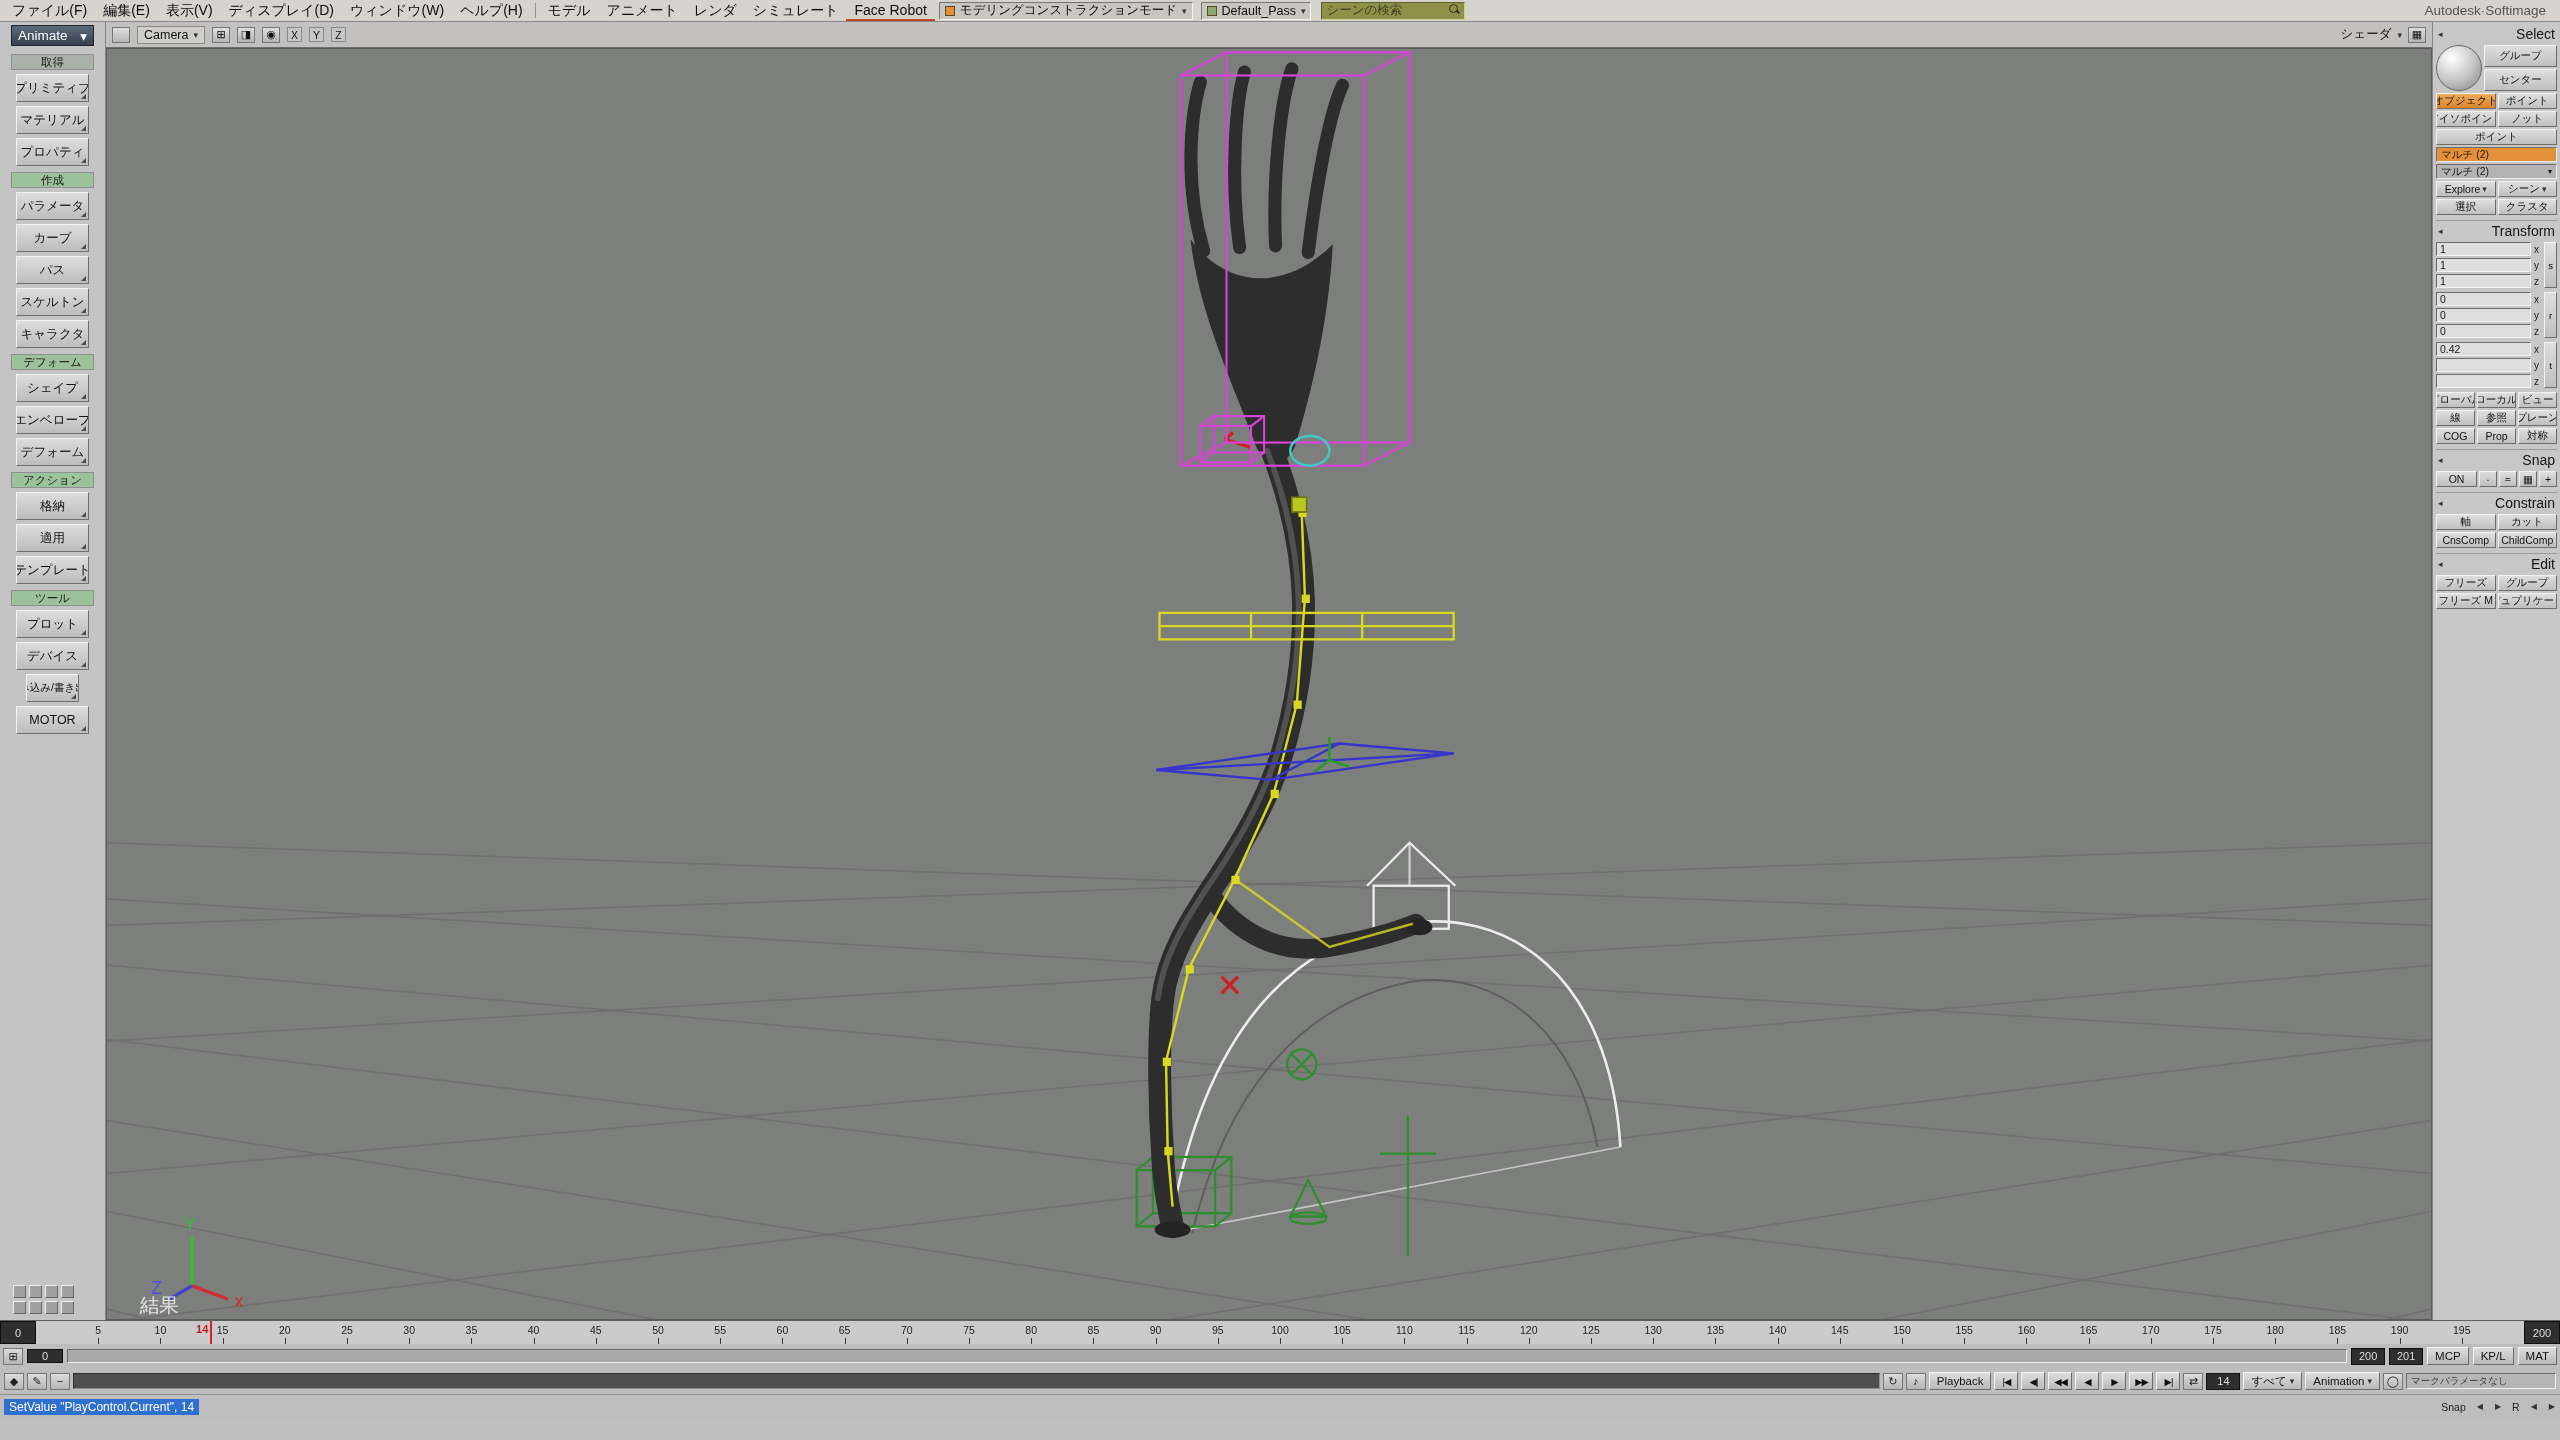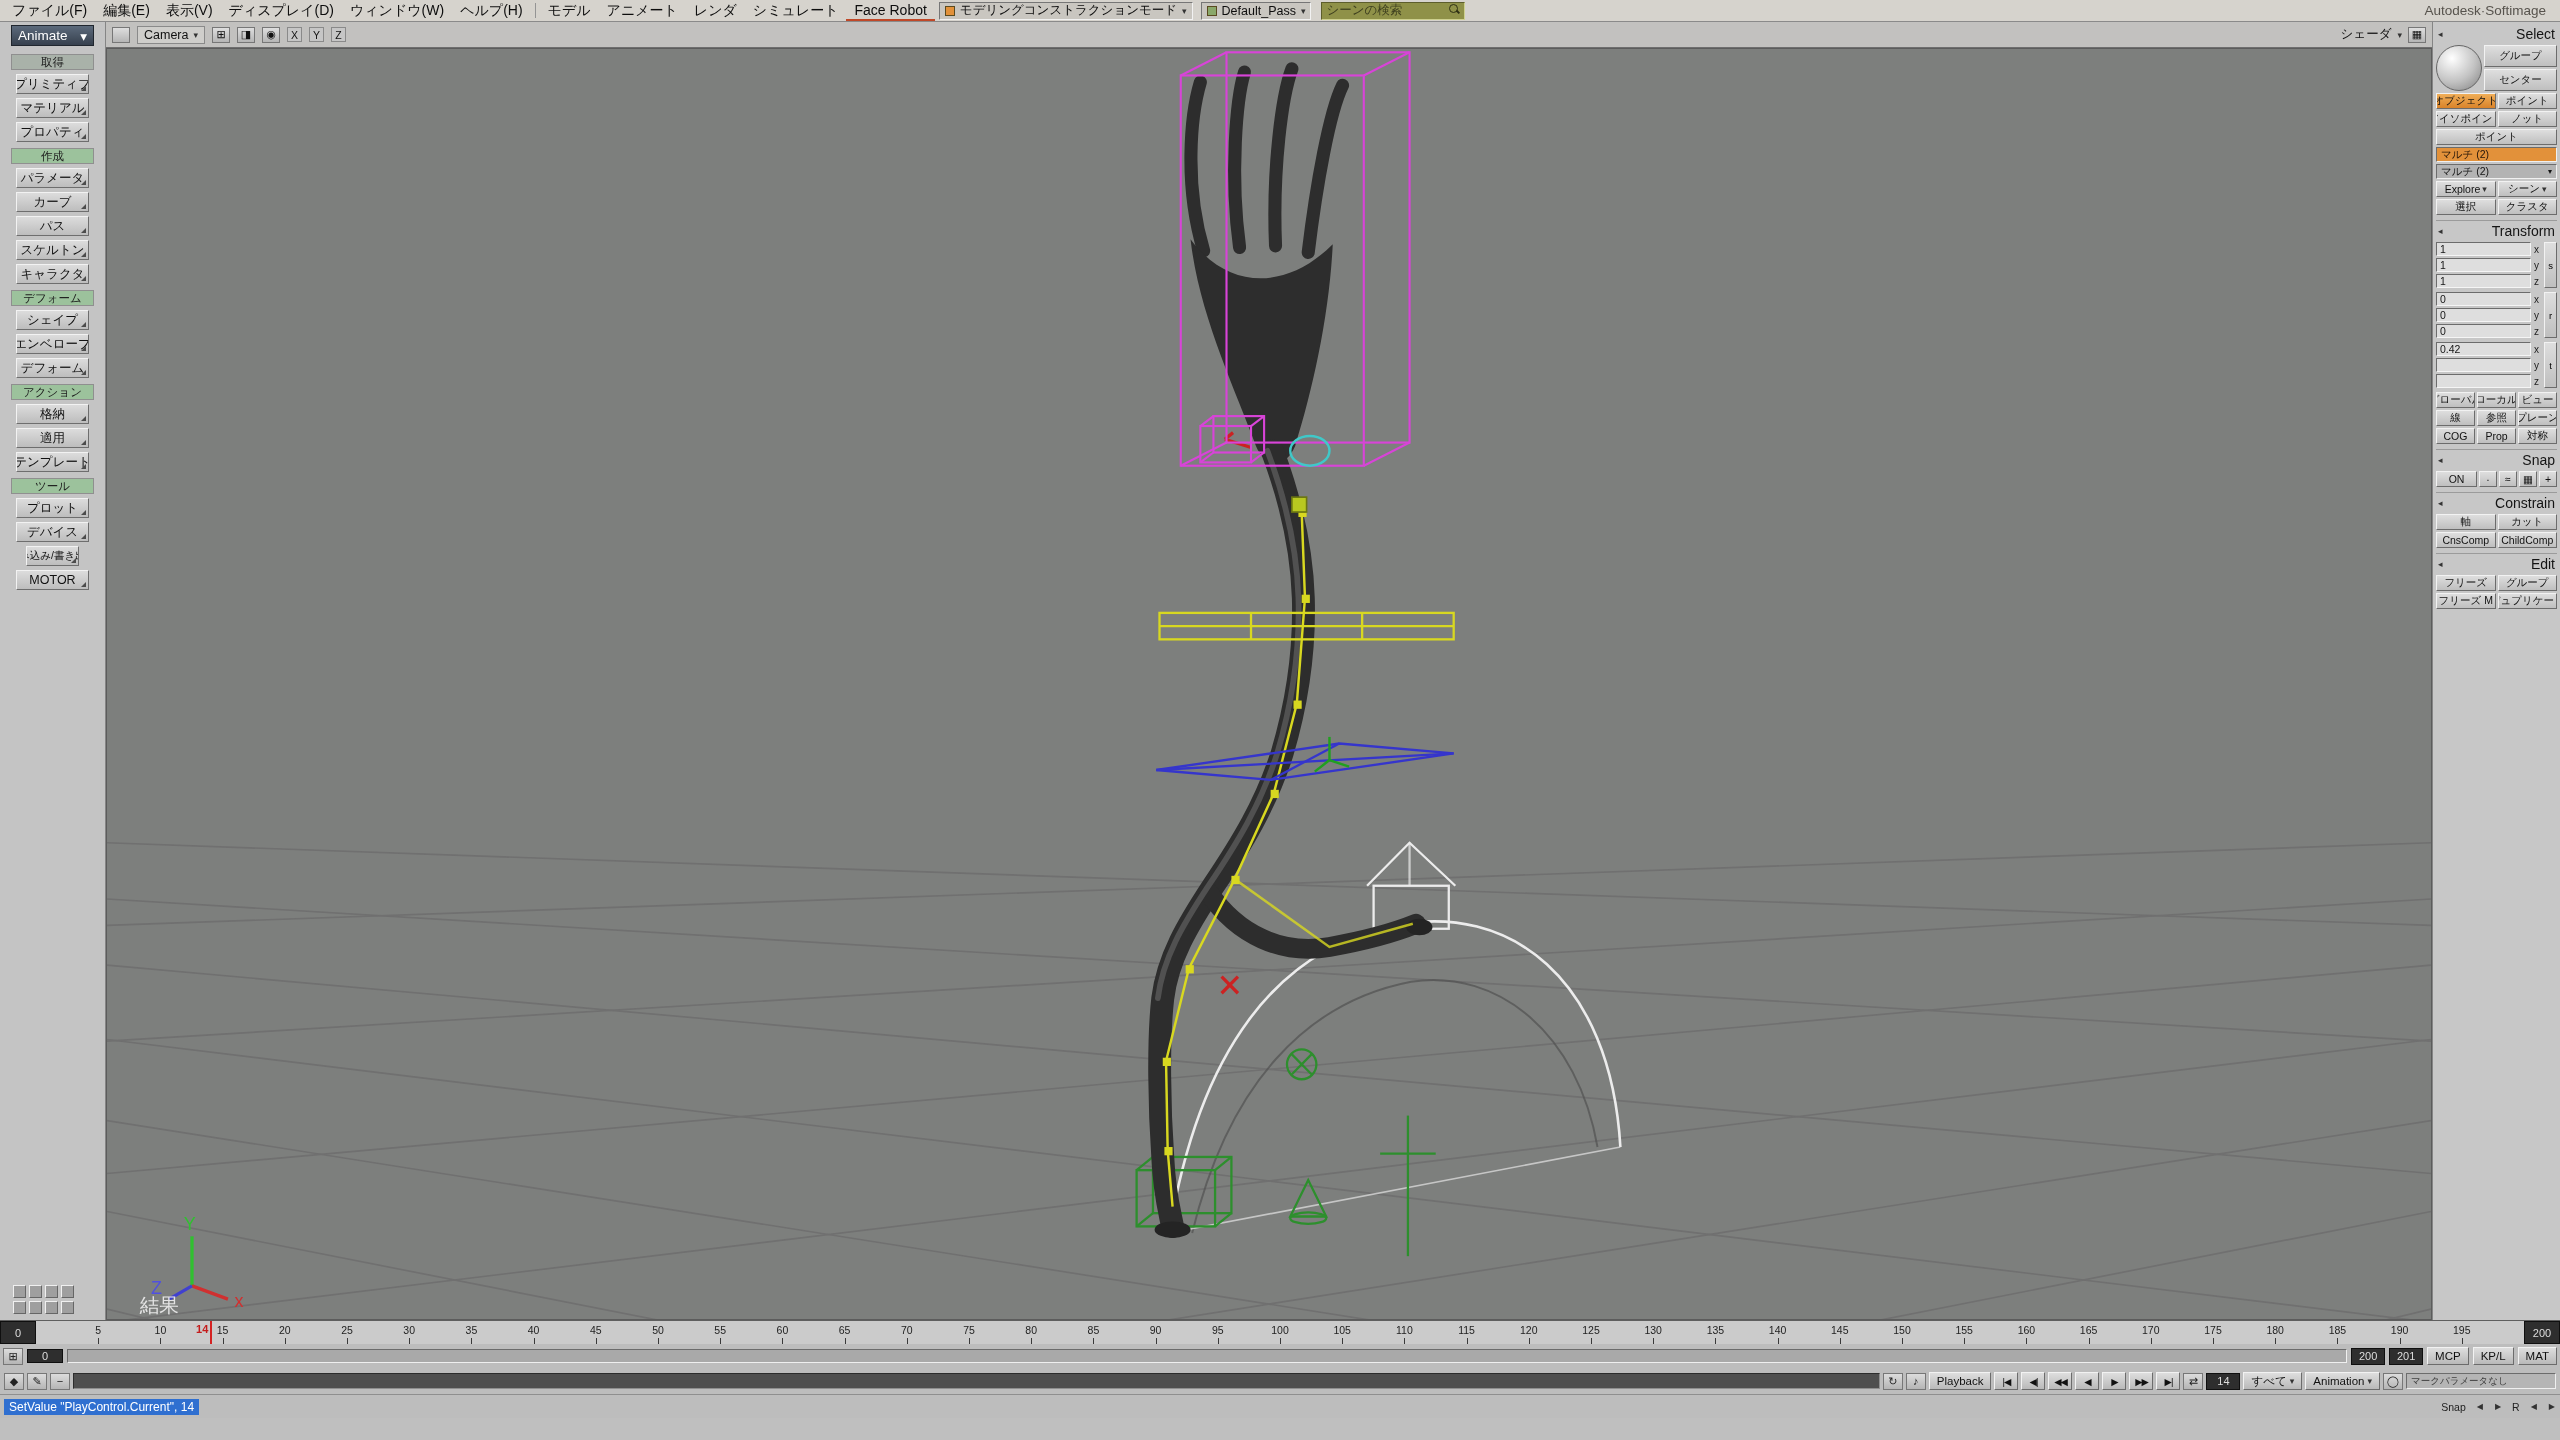--- a/index.html
+++ b/index.html
@@ -45,21 +45,21 @@
   
   .leftpanel { width:106px; background:#c4c4c4; border-right:1px solid #858585;
     padding:3px 11px 4px; display:flex; flex-direction:column; }
   .mode-btn { height:21px; background:linear-gradient(#5c6a7c,#36404d); color:#fff; font-size:13.5px;
     display:flex; align-items:center; justify-content:space-between; padding:0 6px;
     border:1px solid #20262e; margin-bottom:4px; }
   .sec { height:16px; margin:4px 0 2px; display:flex; align-items:center; justify-content:center;
     font-size:11.5px; color:#1c1c1c; border:1px solid #8f8f8f; }
   .sec-gray { background:#a9b2a9; }
   .sec-green { background:#9cc29c; }
-  .lbtn { position:relative; height:20px; margin:2px 5px; font-size:12.5px; color:#111;
+  .lbtn { position:relative; height:28px; margin:2px 5px; font-size:12.5px; color:#111;
     background:linear-gradient(#dcdcdc,#bdbdbd); border:1px solid; border-color:#f2f2f2 #6e6e6e #6e6e6e #f2f2f2;
     display:flex; align-items:center; justify-content:center; white-space:nowrap; overflow:hidden; }
   .lbtn.small { font-size:10.5px; margin:2px 15px; }
   .lbtn::after { content:""; position:absolute; right:2px; bottom:2px;
     border-left:5px solid transparent; border-bottom:5px solid #4c4c4c; }
   .layoutgrid { margin-top:auto; display:flex; flex-wrap:wrap; gap:3px; width:70px; padding:2px; }
   .lg { width:13px; height:13px; background:#9f9f9f; border:1px solid; border-color:#f0f0f0 #666 #666 #f0f0f0; }
 
   
   .centercol { flex:1; display:flex; flex-direction:column; min-width:0; }

